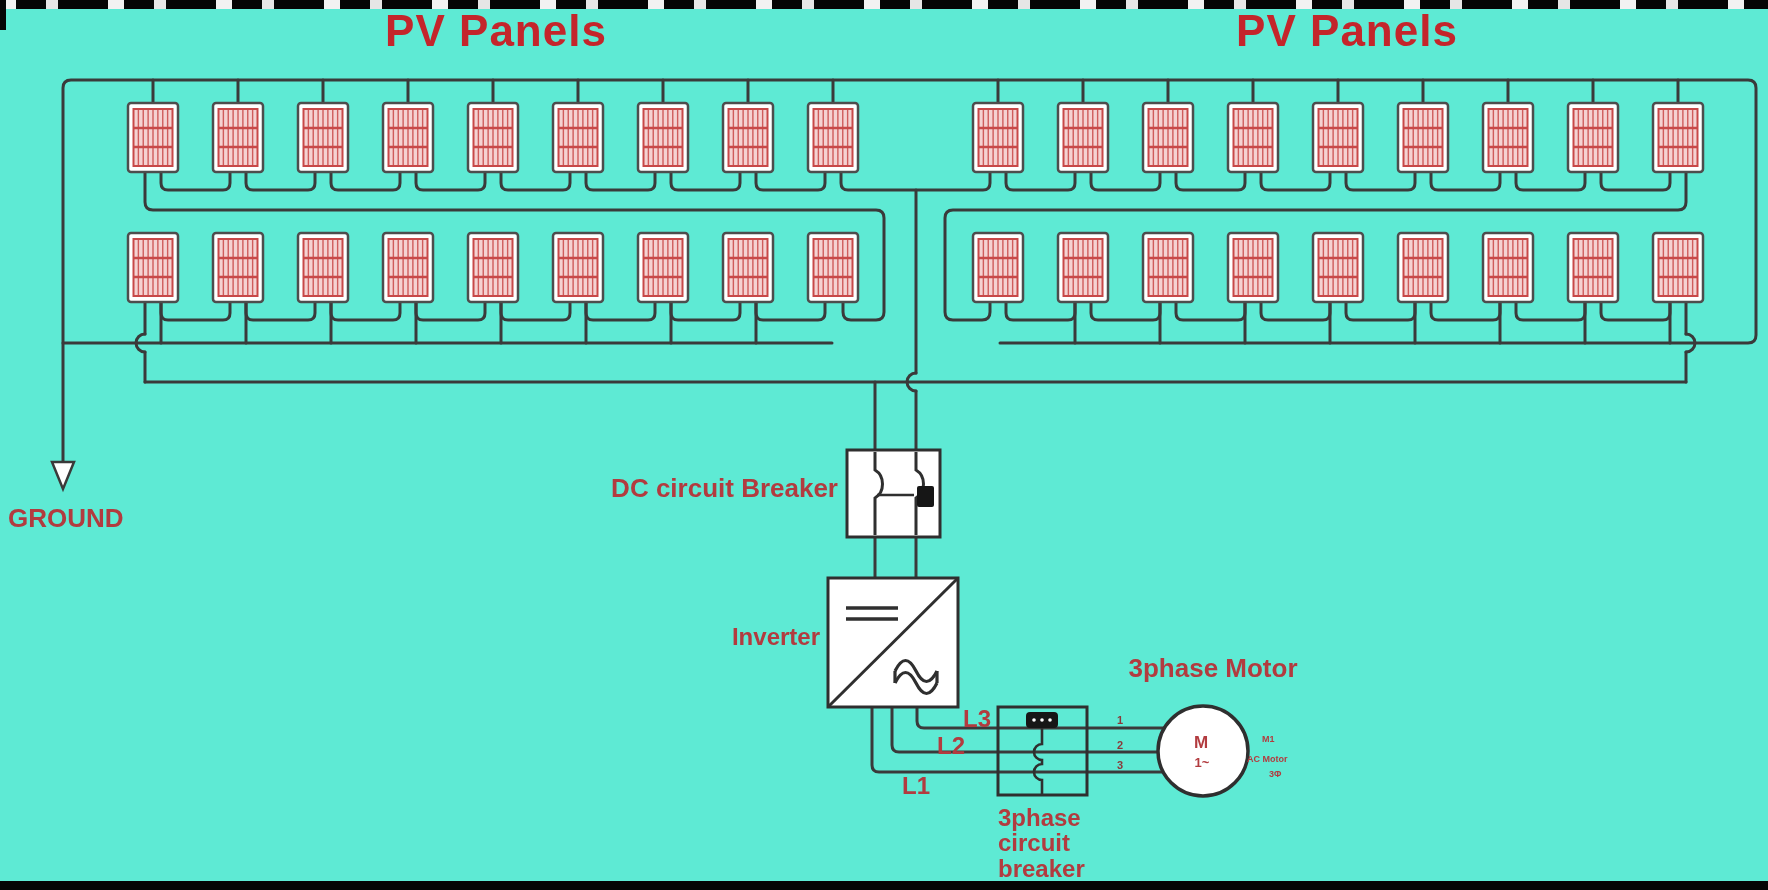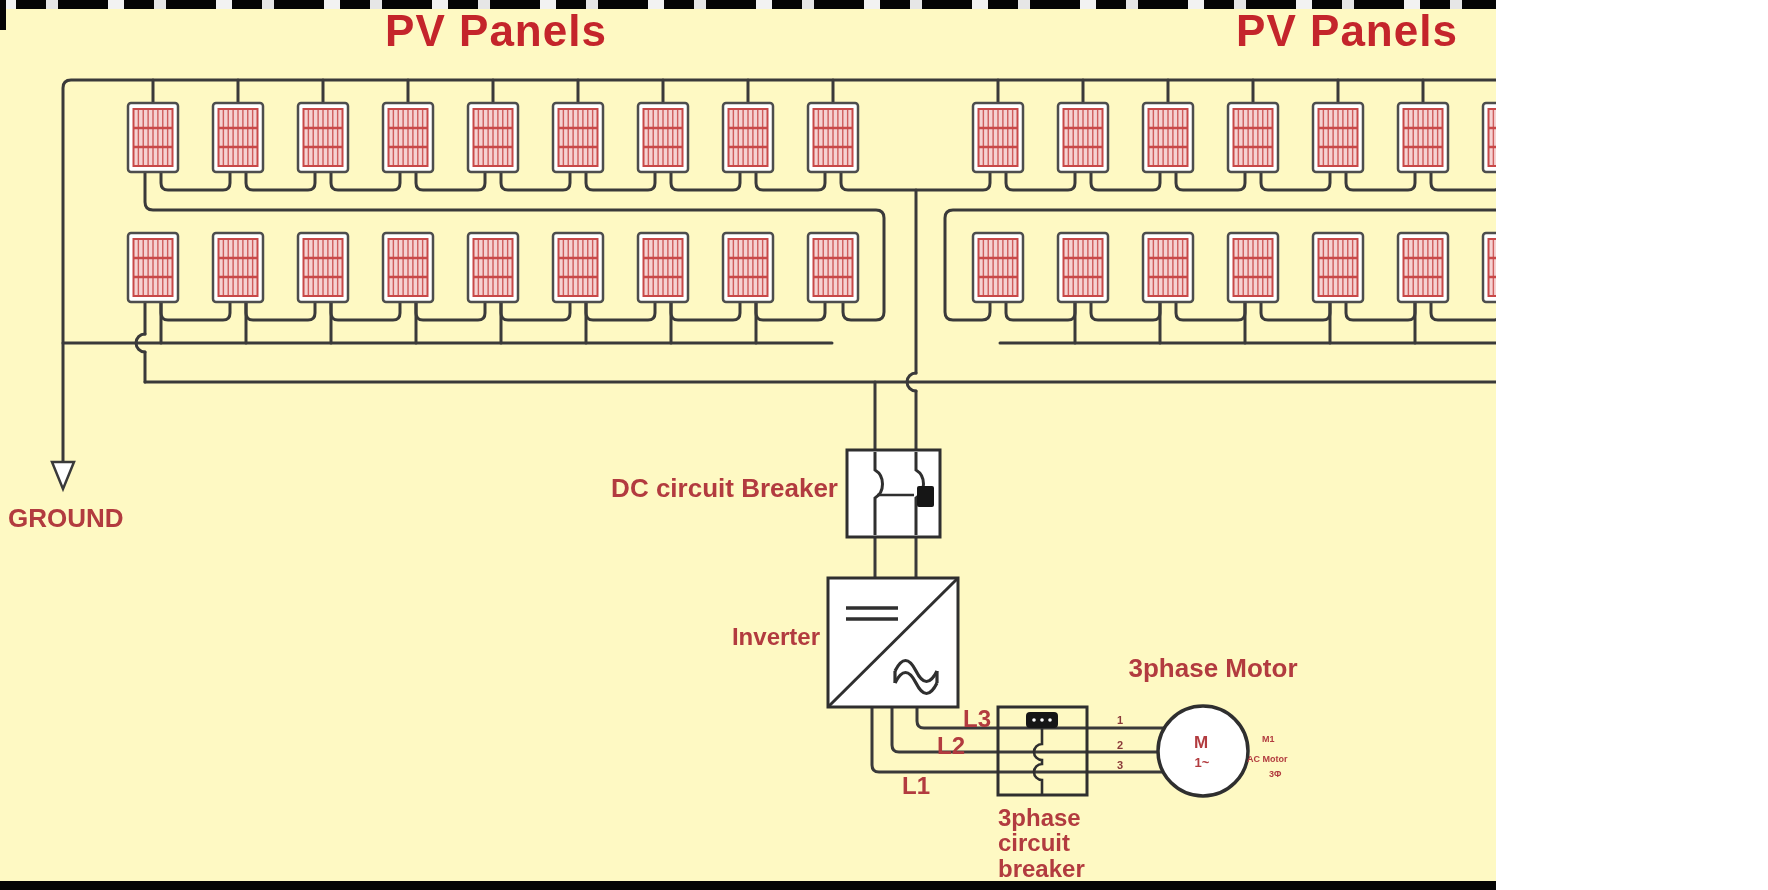--- a/index.html
+++ b/index.html
@@ -1,16 +1,16 @@
 <!DOCTYPE html>
 <html><head>
 <meta charset="utf-8">
 <style>
   html,body{margin:0;padding:0;background:#fff;}
-  .stage{position:relative;width:1496px;height:890px;background:#fef9c3;overflow:hidden;
+  .stage{position:relative;width:1768px;height:890px;background:#5eead4;overflow:hidden;
          font-family:"Liberation Sans",sans-serif;}
   .filmbar-top{position:absolute;left:0;top:0;width:1768px;height:9px;background-color:#050505;
     background-image:repeating-linear-gradient(90deg,rgba(255,255,255,.95) 0 16px,transparent 16px 46px,
       rgba(255,255,255,.9) 46px 58px,transparent 58px 108px);}
   .filmbar-bottom{position:absolute;left:0;top:881px;width:1768px;height:9px;background:#050505;}
   .corner-mark{position:absolute;left:0;top:0;width:6px;height:30px;background:#050505;}
   svg text{font-family:"Liberation Sans",sans-serif;}
   .title{font-size:44px;font-weight:700;fill:#c4252b;letter-spacing:1px;}
   .redlabel{font-size:26px;font-weight:700;fill:#b23b3f;}
   .redlabel-sm{font-size:24px;font-weight:700;fill:#b23b3f;}

